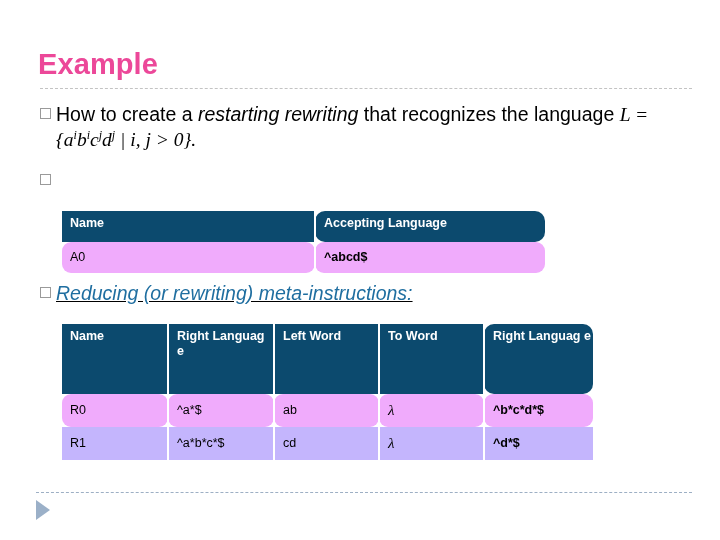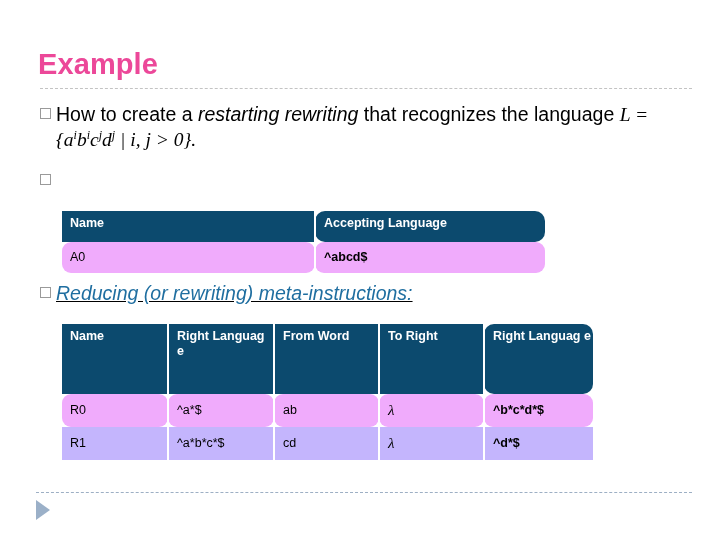--- a/index.html
+++ b/index.html
@@ -209,22 +209,22 @@
   <div class="bullet" id="bullet-reduce">
     <span class="bullet-marker"></span>
     <span class="bullet-text accent">Reducing (or rewriting) meta-instructions:</span>
   </div>
 
   <table class="slide-table" id="table-reducing">
     <thead>
       <tr>
         <th class="c1">Name</th>
         <th class="c2">Right Languag e</th>
-        <th class="c3">From Word</th>
-        <th class="c4">To Right</th>
+        <th class="c3">Left Word</th>
+        <th class="c4">To Word</th>
         <th class="c5">Right Languag e</th>
       </tr>
     </thead>
     <tbody>
       <tr class="band-a">
         <td>R0</td>
         <td>^a*$</td>
         <td>ab</td>
         <td class="lam">λ</td>
         <td>^b*c*d*$</td>

